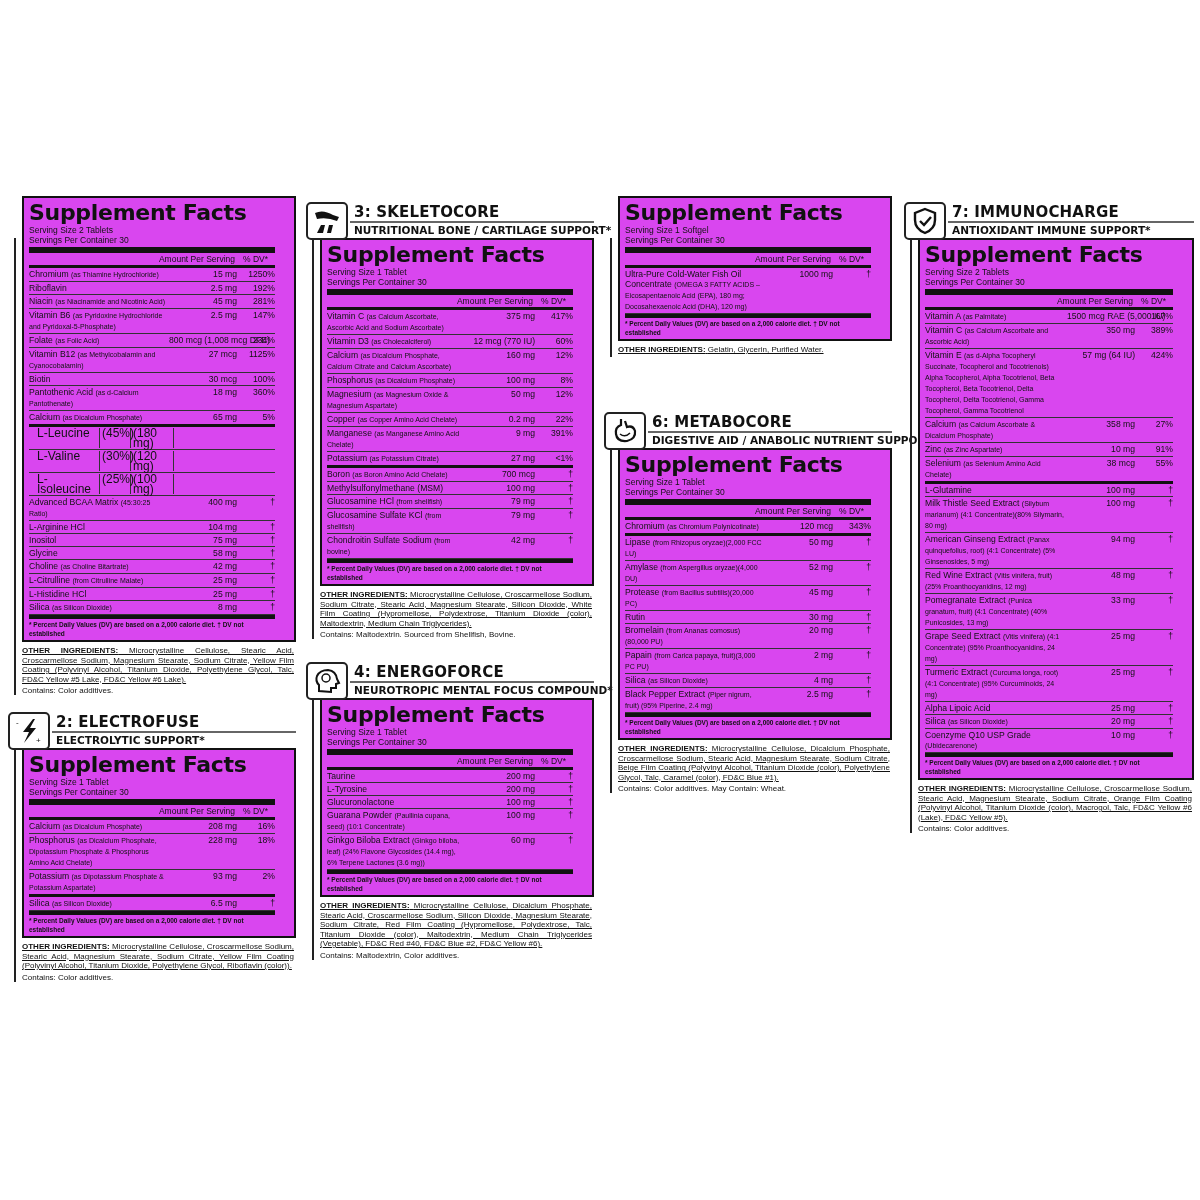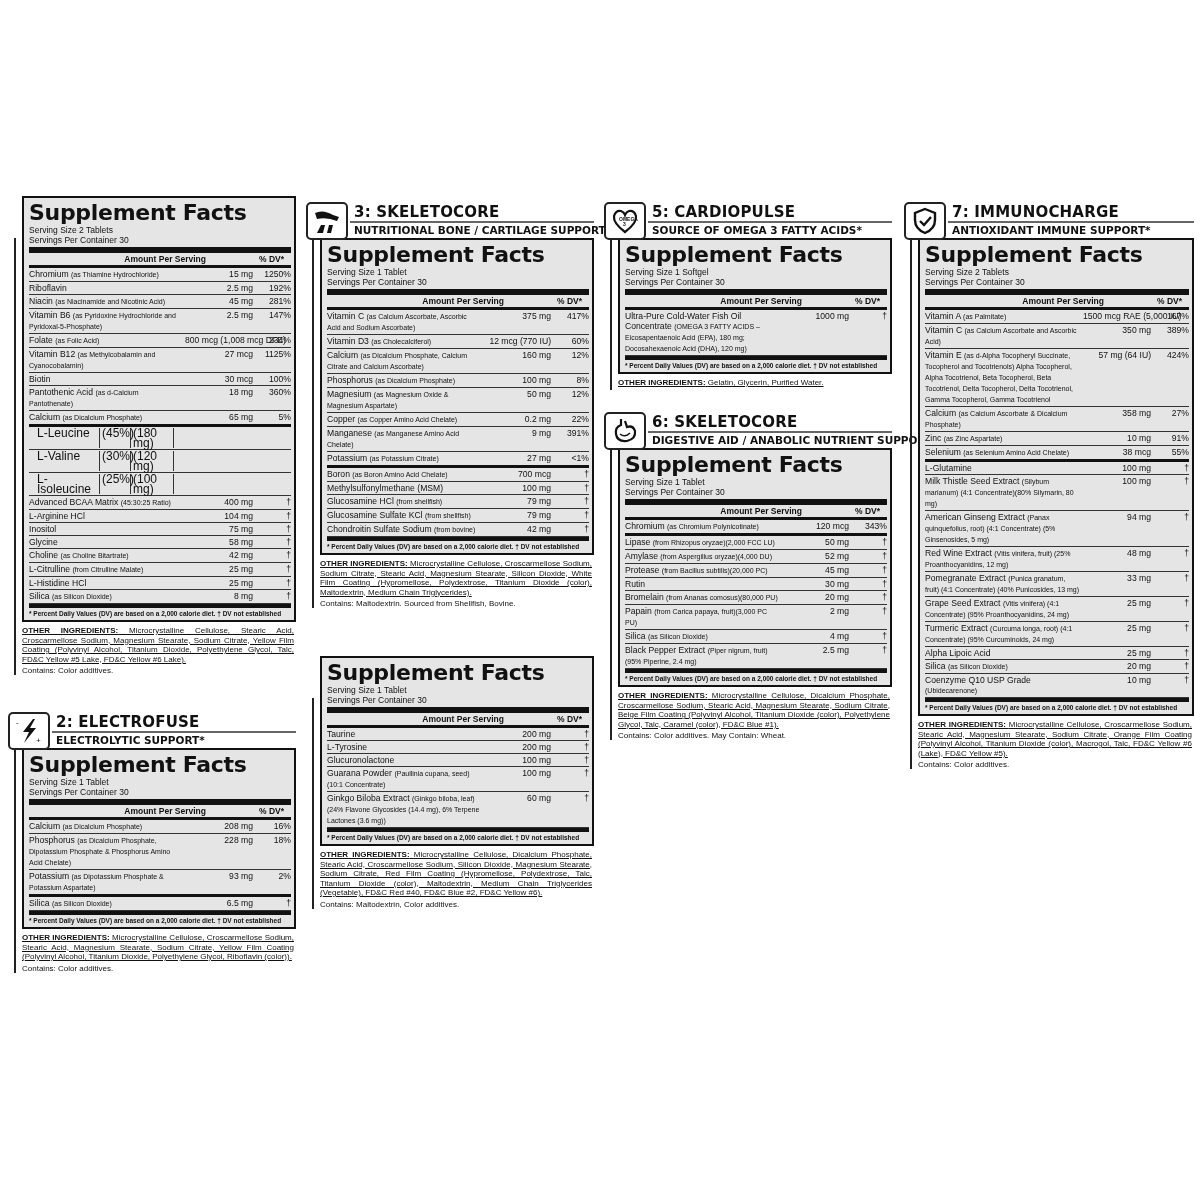--- a/index.html
+++ b/index.html
@@ -10,27 +10,27 @@
   .icon-box { position:absolute; left:4px; top:6px; width:38px; height:34px;
               border:2px solid #222; border-radius:5px; background:#fff;
               display:flex; align-items:center; justify-content:center; }
   .icon-box svg { width:28px; height:28px; }
   .title { position:absolute; left:52px; top:7px; font-weight:bold; font-size:15px;
            letter-spacing:0.2px; font-family:"DejaVu Sans", sans-serif; }
   .title-rule { position:absolute; left:48px; right:0; top:25px; border-top:2px solid #666; }
   .subtitle { position:absolute; left:52px; top:28px; font-weight:bold; font-size:10.5px;
               font-family:"DejaVu Sans", sans-serif; white-space:nowrap; }
   .vline { position:absolute; left:10px; top:42px; bottom:0; border-left:2px solid #222; }
-  .facts { margin-left:18px; border:2px solid #111; padding:3px 3px 2px 5px; background:#e5e5e5; }
+  .facts { margin-left:18px; border:2px solid #111; padding:3px 19px 2px 5px; background:#d946ef; }
   .facts h2 { margin:0; font-size:22px; line-height:24px; font-weight:bold;
               font-family:"DejaVu Sans", sans-serif; letter-spacing:-0.3px; }
   .srv { font-size:8.5px; line-height:10px; }
   .thick { border-top:6px solid #111; margin:2px 0 0 0; }
-  .colhead { display:flex; justify-content:flex-end; font-size:8.5px; font-weight:bold;
-             border-bottom:3px solid #111; padding:1px 0;gap:45px; }
+  .colhead { display:flex; justify-content:flex-end; font-size:8.5px; font-weight:normal;
+             border-bottom:3px solid #111; padding:1px 0; }
   .colhead .a { width:120px; text-align:right; margin-right:8px; }
   .colhead .d { width:32px; text-align:left; }
   .row { display:flex; font-size:8.6px; line-height:10px; border-bottom:1px solid #333; padding:1px 0; }
   .row.sep { border-bottom:3px solid #111; }
   .row .n { flex:1; padding-right:3px; }
   .row .n .q { font-size:7px; font-weight:normal; }
   .row .amt { width:68px; text-align:right; white-space:nowrap; }
   .row .dv { width:38px; text-align:right; white-space:nowrap; }
   .subrow { display:flex; font-size:12px; line-height:10px; border-bottom:1px solid #333; padding:1px 0 1px 8px; }
   .subrow .sn { width:62px; border-right:1px solid #333; }
@@ -304,76 +304,75 @@
             <span class="dv">†</span>
           </div>
         </div>
       <div class="foot">* Percent Daily Values (DV) are based on a 2,000 calorie diet. † DV not established</div>
     </div>
     <div class="other"><b>OTHER INGREDIENTS:</b> <span>Microcrystalline Cellulose, Croscarmellose Sodium, Sodium Citrate, Stearic Acid, Magnesium Stearate, Silicon Dioxide, White Film Coating (Hypromellose, Polydextrose, Titanium Dioxide (color), Maltodextrin, Medium Chain Triglycerides).</span></div>
     <div class="contains">Contains: Maltodextrin. Sourced from Shellfish, Bovine.</div>
   </div>
 
   <div class="panel" style="left: 302px; top: 656px;">
-    <div class="vline"></div>
-    <div class="facts">
-      <h2>Supplement Facts</h2>
-      <div class="srv">Serving Size 1 Tablet</div>
-      <div class="srv">Servings Per Container 30</div>
-      <div class="thick"></div>
-      <div class="colhead">
-        <span class="a">Amount Per Serving</span>
-        <span class="d">% DV*</span>
-      </div>
-      <div class="rows">
-          <div class="row">
-            <span class="n"><span>Taurine</span></span>
-            <span class="amt">200 mg</span>
-            <span class="dv">†</span>
-          </div>
-          <div class="row">
-            <span class="n"><span>L-Tyrosine</span></span>
-            <span class="amt">200 mg</span>
-            <span class="dv">†</span>
-          </div>
-          <div class="row">
-            <span class="n"><span>Glucuronolactone</span></span>
-            <span class="amt">100 mg</span>
-            <span class="dv">†</span>
-          </div>
-          <div class="row">
-            <span class="n"><span>Guarana Powder</span> <span class="q">(Paullinia cupana, seed) (10:1 Concentrate)</span></span>
-            <span class="amt">100 mg</span>
-            <span class="dv">†</span>
-          </div>
-          <div class="row">
-            <span class="n"><span>Ginkgo Biloba Extract</span> <span class="q">(Ginkgo biloba, leaf) (24% Flavone Glycosides (14.4 mg), 6% Terpene Lactones (3.6 mg))</span></span>
-            <span class="amt">60 mg</span>
-            <span class="dv">†</span>
-          </div>
-        </div>
-      <div class="foot">* Percent Daily Values (DV) are based on a 2,000 calorie diet. † DV not established</div>
-    </div>
-    <div class="other"><b>OTHER INGREDIENTS:</b> <span>Microcrystalline Cellulose, Dicalcium Phosphate, Stearic Acid, Croscarmellose Sodium, Silicon Dioxide, Magnesium Stearate, Sodium Citrate, Red Film Coating (Hypromellose, Polydextrose, Talc, Titanium Dioxide (color), Maltodextrin, Medium Chain Triglycerides (Vegetable), FD&amp;C Red #40, FD&amp;C Blue #2, FD&amp;C Yellow #6).</span></div>
-    <div class="contains">Contains: Maltodextrin, Color additives.</div>
-  </div>
-
-  <div class="panel" style="left: 600px; top: 196px;">
     <div class="head">
       <div class="icon-box">
           <svg viewBox="0 0 28 28">
-            <path d="M14 25 Q2 16 3 9 Q5 3 10 4 Q13 5 14 8 Q15 5 18 4 Q23 3 25 9 Q26 16 14 25 Z" fill="none" stroke="#111" stroke-width="2.2"></path>
-            <text x="8" y="14" font-size="5" font-weight="bold" fill="#111">OMEGA</text>
-            <text x="12" y="19" font-size="5" font-weight="bold" fill="#111">3</text>
+            <path d="M6 24 L6 18 Q2 14 4 9 Q7 3 15 3 Q23 4 24 12 L26 16 L23 17 L23 21 L18 21 L18 25 Z" fill="none" stroke="#111" stroke-width="2"></path>
+            <circle cx="13" cy="11" r="4" fill="none" stroke="#111" stroke-width="1.5"></circle>
           </svg>
         </div>
-      <div class="title">5: CARDIOPULSE</div>
+      <div class="title">4: ENERGOFORCE</div>
       <div class="title-rule"></div>
-      <div class="subtitle">SOURCE OF OMEGA 3 FATTY ACIDS*</div>
-    </div>
+      <div class="subtitle">NEUROTROPIC MENTAL FOCUS COMPOUND*</div>
+    </div>
+    <div class="vline"></div>
+    <div class="facts">
+      <h2>Supplement Facts</h2>
+      <div class="srv">Serving Size 1 Tablet</div>
+      <div class="srv">Servings Per Container 30</div>
+      <div class="thick"></div>
+      <div class="colhead">
+        <span class="a">Amount Per Serving</span>
+        <span class="d">% DV*</span>
+      </div>
+      <div class="rows">
+          <div class="row">
+            <span class="n"><span>Taurine</span></span>
+            <span class="amt">200 mg</span>
+            <span class="dv">†</span>
+          </div>
+          <div class="row">
+            <span class="n"><span>L-Tyrosine</span></span>
+            <span class="amt">200 mg</span>
+            <span class="dv">†</span>
+          </div>
+          <div class="row">
+            <span class="n"><span>Glucuronolactone</span></span>
+            <span class="amt">100 mg</span>
+            <span class="dv">†</span>
+          </div>
+          <div class="row">
+            <span class="n"><span>Guarana Powder</span> <span class="q">(Paullinia cupana, seed) (10:1 Concentrate)</span></span>
+            <span class="amt">100 mg</span>
+            <span class="dv">†</span>
+          </div>
+          <div class="row">
+            <span class="n"><span>Ginkgo Biloba Extract</span> <span class="q">(Ginkgo biloba, leaf) (24% Flavone Glycosides (14.4 mg), 6% Terpene Lactones (3.6 mg))</span></span>
+            <span class="amt">60 mg</span>
+            <span class="dv">†</span>
+          </div>
+        </div>
+      <div class="foot">* Percent Daily Values (DV) are based on a 2,000 calorie diet. † DV not established</div>
+    </div>
+    <div class="other"><b>OTHER INGREDIENTS:</b> <span>Microcrystalline Cellulose, Dicalcium Phosphate, Stearic Acid, Croscarmellose Sodium, Silicon Dioxide, Magnesium Stearate, Sodium Citrate, Red Film Coating (Hypromellose, Polydextrose, Talc, Titanium Dioxide (color), Maltodextrin, Medium Chain Triglycerides (Vegetable), FD&amp;C Red #40, FD&amp;C Blue #2, FD&amp;C Yellow #6).</span></div>
+    <div class="contains">Contains: Maltodextrin, Color additives.</div>
+  </div>
+
+  <div class="panel" style="left: 600px; top: 196px;">
     <div class="vline"></div>
     <div class="facts">
       <h2>Supplement Facts</h2>
       <div class="srv">Serving Size 1 Softgel</div>
       <div class="srv">Servings Per Container 30</div>
       <div class="thick"></div>
       <div class="colhead">
         <span class="a">Amount Per Serving</span>
         <span class="d">% DV*</span>
       </div>
@@ -391,21 +390,21 @@
   </div>
 
   <div class="panel" style="left: 600px; top: 406px;">
     <div class="head">
       <div class="icon-box">
           <svg viewBox="0 0 28 28">
             <path d="M10 2 L10 8 Q4 10 5 17 Q6 25 16 24 Q25 22 24 14 Q22 8 16 10 L14 4" fill="none" stroke="#111" stroke-width="2.2"></path>
             <path d="M9 17 Q14 21 19 16" fill="none" stroke="#111" stroke-width="1.6"></path>
           </svg>
         </div>
-      <div class="title">6: SKELETOCORE</div>
+      <div class="title">6: METABOCORE</div>
       <div class="title-rule"></div>
       <div class="subtitle">DIGESTIVE AID / ANABOLIC NUTRIENT SUPPORT*</div>
     </div>
     <div class="vline"></div>
     <div class="facts">
       <h2>Supplement Facts</h2>
       <div class="srv">Serving Size 1 Tablet</div>
       <div class="srv">Servings Per Container 30</div>
       <div class="thick"></div>
       <div class="colhead">

